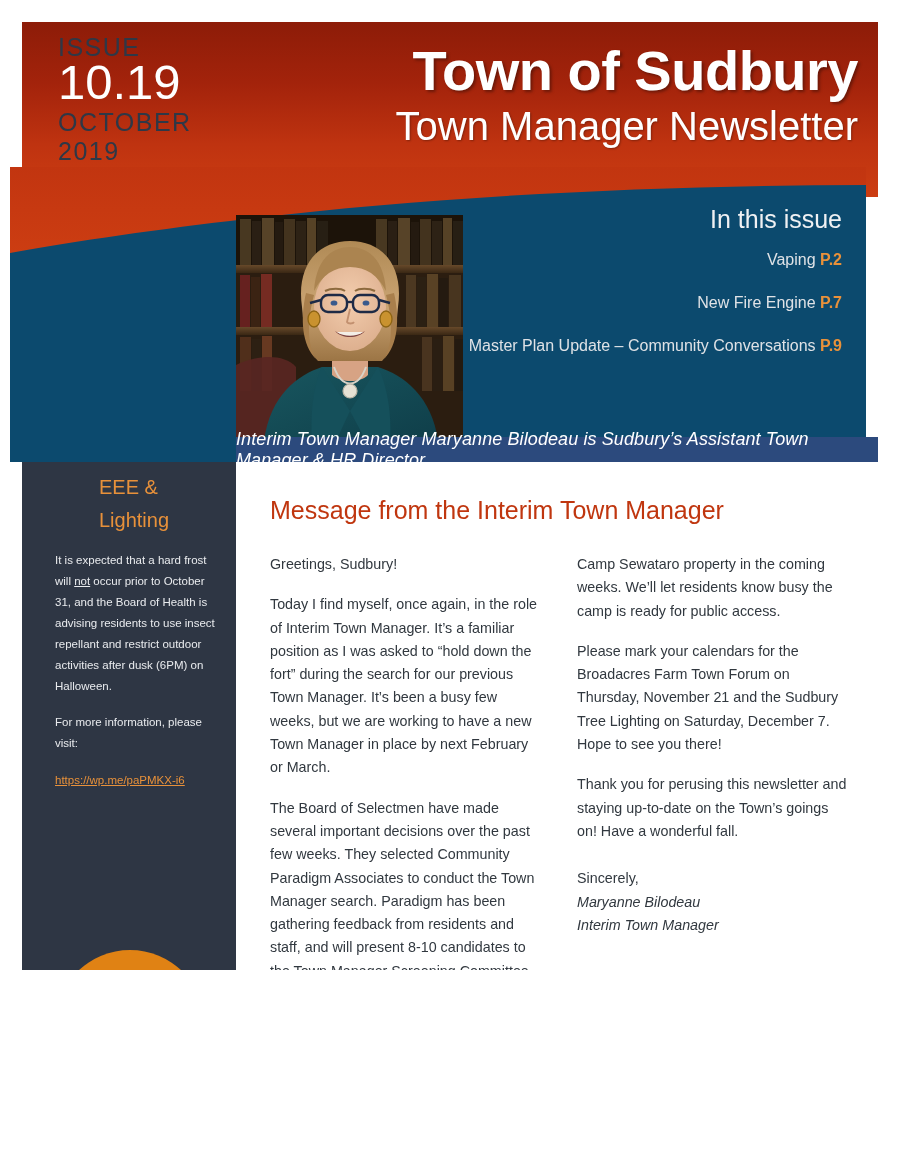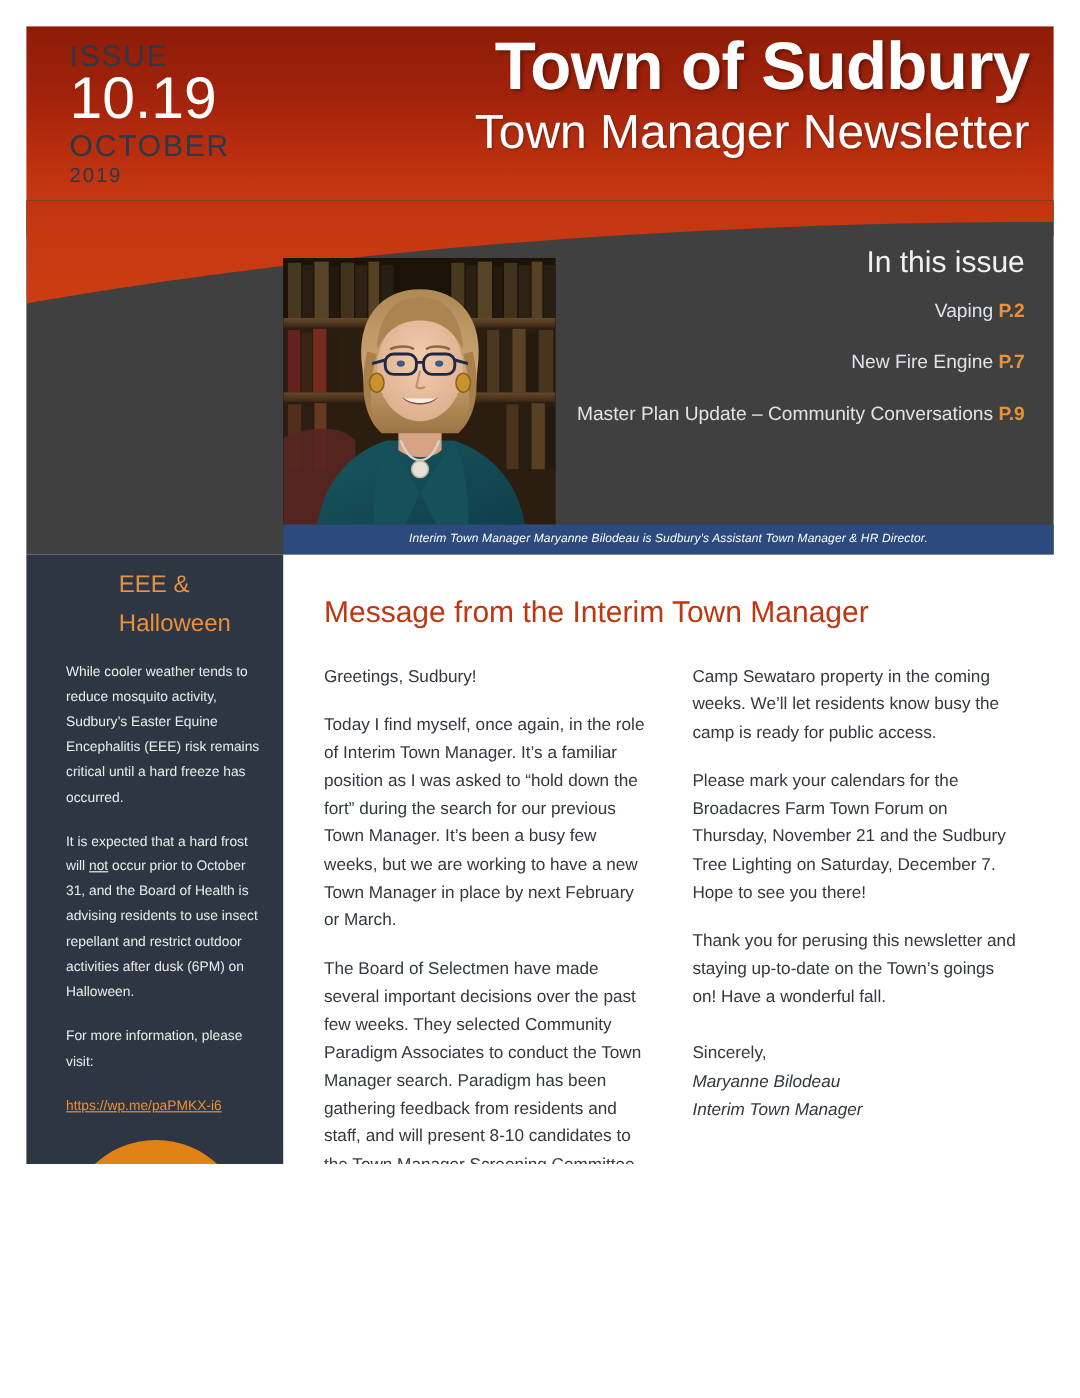--- a/index.html
+++ b/index.html
@@ -24,37 +24,37 @@
   }
   .issue-num{
     font-size:49px;color:#ffffff;line-height:1.0;font-weight:400;letter-spacing:0px;
     margin-top:-2px;
   }
   .issue-month{
     font-size:25px;letter-spacing:1.5px;color:#2e3847;line-height:1.15;font-weight:400;
     margin-top:1px;
   }
   .issue-year{
-    font-size:17px;letter-spacing:1.5px;color:#2e3847;line-height:1.15;font-weight:400;
-  }
-  .title-block{position:absolute;right:20px;top:4px;text-align:right;width:620px;}
+    font-size:25px;letter-spacing:1.5px;color:#2e3847;line-height:1.15;font-weight:400;
+  }
+  .title-block{position:absolute;right:20px;top:20px;text-align:right;width:620px;}
   .title-main{
     font-size:56px;font-weight:bold;color:#ffffff;line-height:1.05;
     letter-spacing:-0.5px;
     text-shadow:2px 2px 3px rgba(0,0,0,.35);
   }
   .title-sub{
     font-size:40px;font-weight:400;color:#ffffff;line-height:1.15;margin-top:2px;
     text-shadow:1px 1px 2px rgba(0,0,0,.3);
   }
 
   
   .hero{
-    position:absolute;left:22px;top:167px;width:856px;height:295px;
-    background:#404040;overflow:hidden;
+    position:absolute;left:10px;top:167px;width:856px;height:295px;
+    background:#0c4a6e;overflow:hidden;
   }
   
   .hero-curve{
     position:absolute;left:0;top:0;width:856px;height:130px;overflow:hidden;
   }
   .hero-curve svg{display:block;}
 
   .inthisissue{
     position:absolute;right:24px;top:38px;width:600px;text-align:right;
     color:#f0f1f3;font-size:25px;font-weight:400;
@@ -67,21 +67,21 @@
 
   
   .photo{
     position:absolute;left:236px;top:215px;width:227px;height:226px;
     overflow:hidden;background:#241a12;
   }
   .photo svg{display:block;}
 
   .caption{
     position:absolute;left:236px;top:437px;width:642px;height:25px;
-    background:#2c4a7d;color:#ffffff;font-size:10px;font-style:italic;
+    background:#2c4a7d;color:#ffffff;font-size:18px;font-style:italic;
     display:flex;align-items:center;justify-content:center;
     letter-spacing:0.1px;
   }
 
   
   .sidebar{
     position:absolute;left:22px;top:462px;width:214px;height:676px;
     background:#2e3644;
   }
   .side-head{
@@ -282,25 +282,24 @@
       <ellipse cx="78" cy="104" rx="6" ry="8" fill="#c9922f" stroke="#8d6414" stroke-width="1.3"></ellipse>
       <ellipse cx="150" cy="104" rx="6" ry="8" fill="#c9922f" stroke="#8d6414" stroke-width="1.3"></ellipse>
     </svg>
   </div>
 
   <div class="caption">Interim Town Manager Maryanne Bilodeau is Sudbury’s Assistant Town Manager &amp; HR Director.</div>
 
   <div class="sidebar">
     <div class="side-head">
       <div>EEE &amp;</div>
-      <div>Halloween</div>
+      <div>Lighting</div>
     </div>
 
     <div class="side-body">
-      <p>While cooler weather tends to reduce mosquito activity, Sudbury’s Easter Equine Encephalitis (EEE) risk remains critical until a hard freeze has occurred.</p>
       <p><span>It is expected that a hard frost will </span><u>not</u><span> occur prior to October 31, and the Board of Health is advising residents to use insect repellant and restrict outdoor activities after dusk (6PM) on Halloween.</span></p>
       <p>For more information, please visit:</p>
       <a class="side-link" href="#">https://wp.me/paPMKX-i6</a>
     </div>
 
     <div class="mosq-wrap">
       <div class="mosq-circle">
         <svg width="96" height="96" viewBox="0 0 96 96">
           <g fill="#0a0a0a" stroke="#0a0a0a">
 

